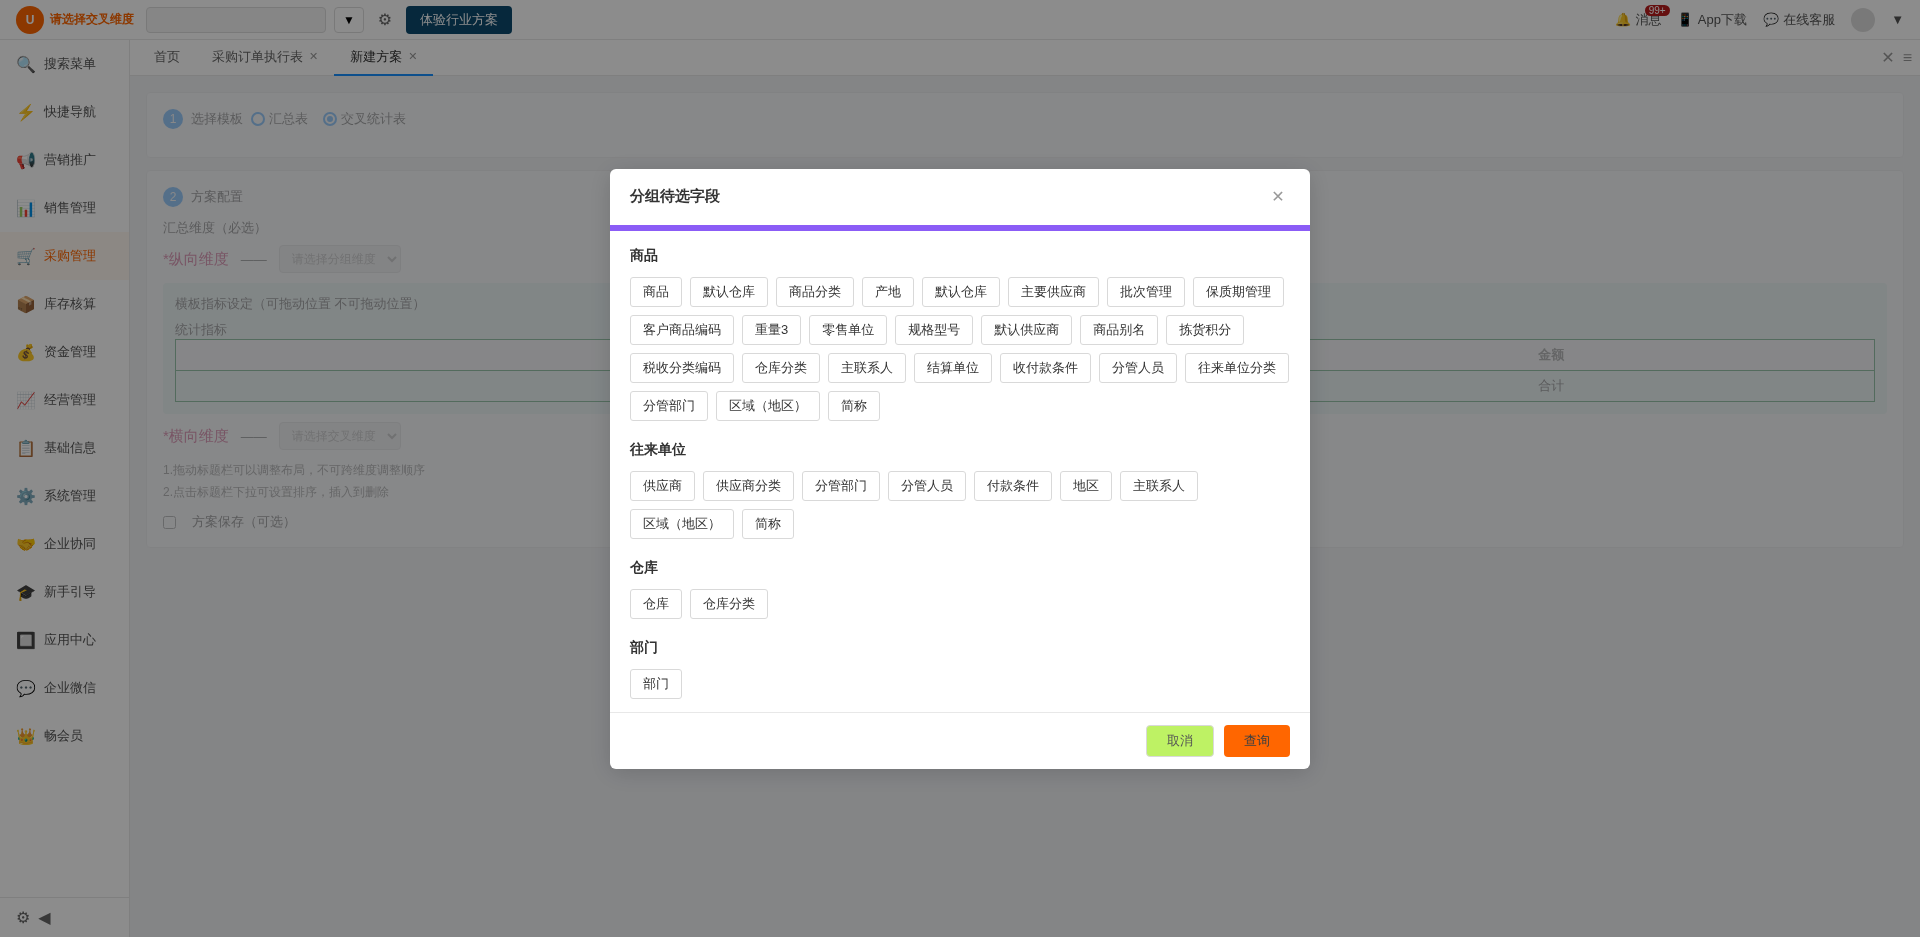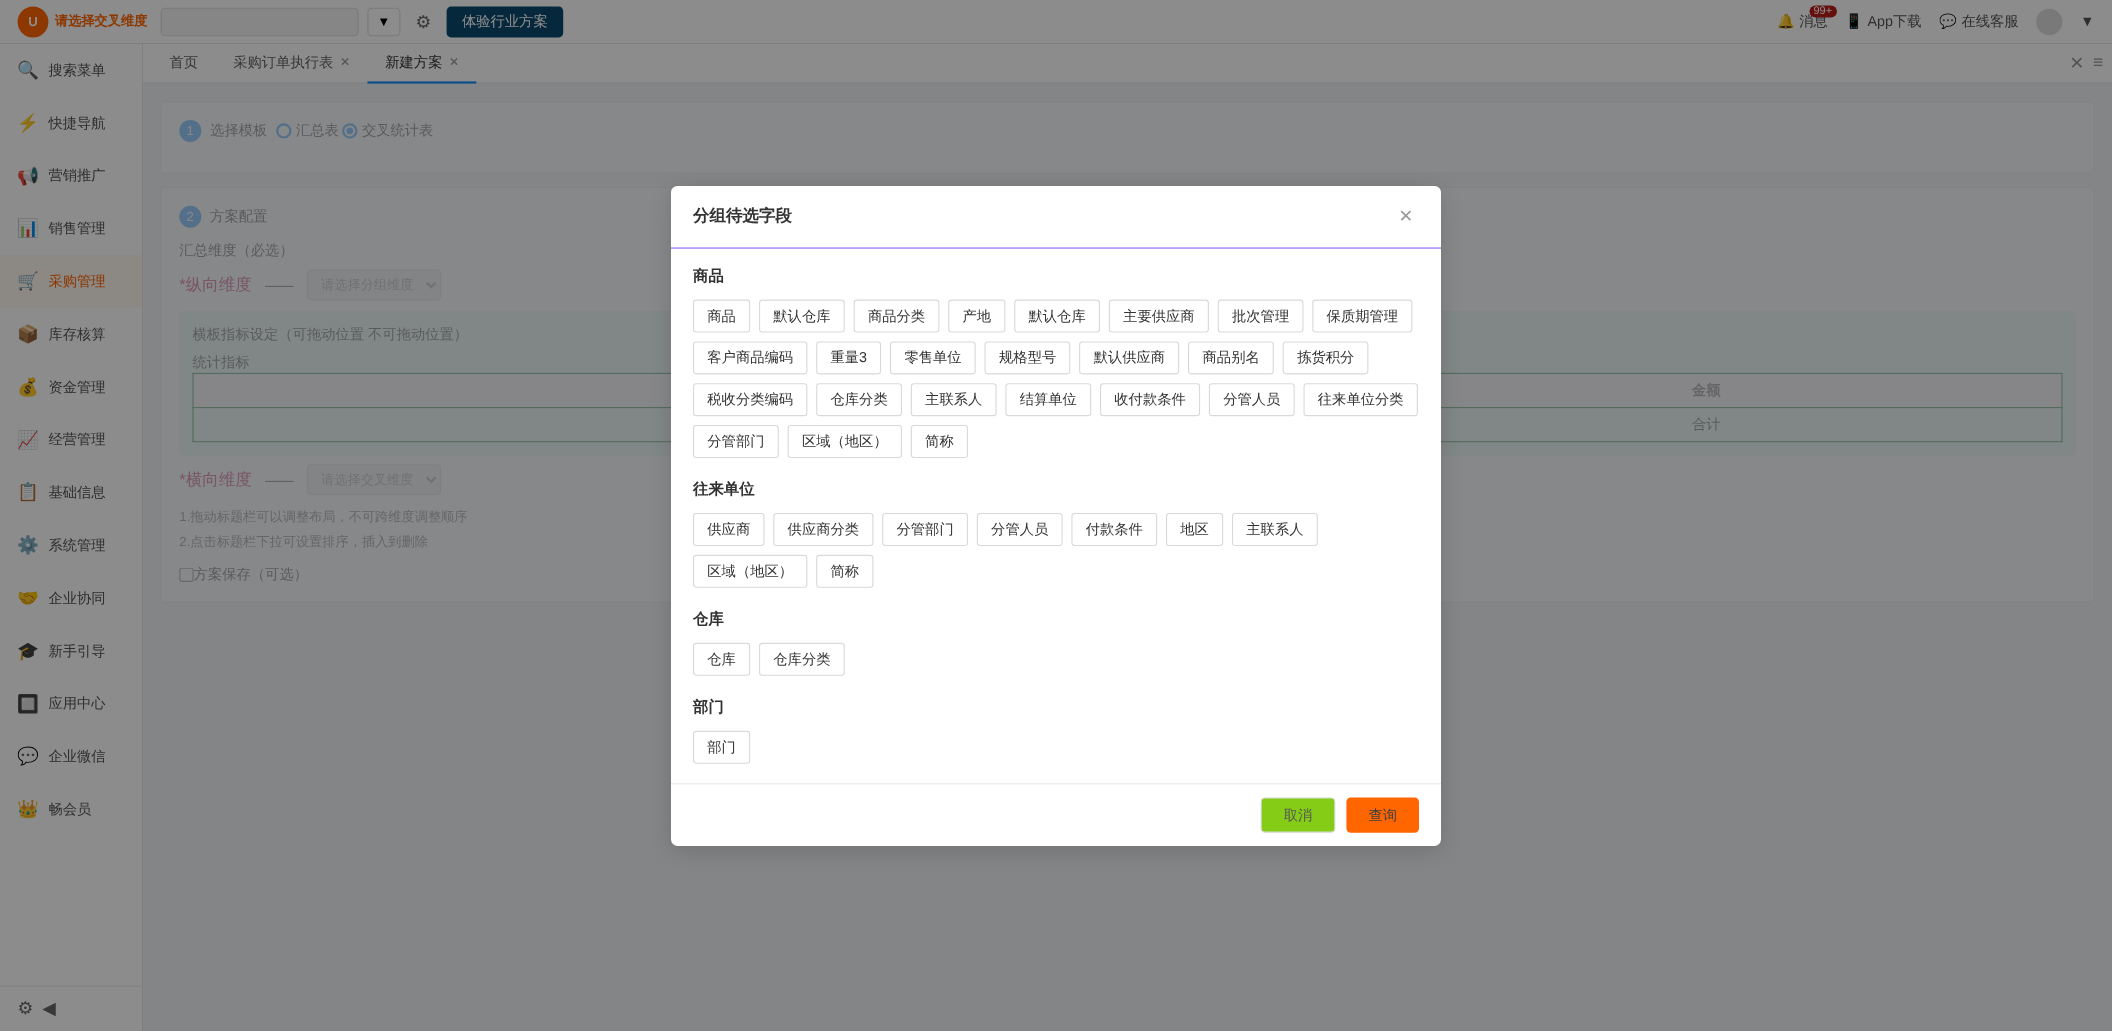--- a/index.html
+++ b/index.html
@@ -103,37 +103,37 @@
       background: #fff; border-radius: 4px; padding: 16px; margin-bottom: 12px;
       border: 1px solid #e8e8e8;
     }
     .step-label {
       display: inline-flex; align-items: center; gap: 8px; margin-bottom: 12px;
     }
     .step-num {
       width: 20px; height: 20px; background: #1890ff; border-radius: 50%;
       color: #fff; font-size: 12px; display: flex; align-items: center; justify-content: center;
     }
-    .radio-group { display: flex; align-items: flex-end; gap: 3px; }
+    .radio-group { display: flex; align-items: flex-end; gap: 15px; }
     .radio-option { display: flex; align-items: center; gap: 4px; cursor: pointer; }
     .radio-dot { width: 14px; height: 14px; border-radius: 50%; border: 2px solid #1890ff; display: flex; align-items: center; justify-content: center; }
     .radio-dot.checked::after { content: ''; width: 6px; height: 6px; background: #1890ff; border-radius: 50%; }
 
     
     .modal-overlay {
       position: fixed; top: 0; left: 0; right: 0; bottom: 0;
       background: rgba(0,0,0,0.45); z-index: 200;
       display: flex; align-items: center; justify-content: center;
     }
     .modal {
       background: #fff; border-radius: 6px; width: 700px; max-height: 600px;
       display: flex; flex-direction: column; box-shadow: 0 4px 24px rgba(0,0,0,0.15);
     }
     .modal-header {
-      padding: 16px 20px; border-bottom: 1px solid #8b5cf6;
+      padding: 16px 20px; border-bottom: 6px solid #8b5cf6;
       display: flex; align-items: center; justify-content: space-between;
       flex-shrink: 0;
     }
     .modal-title { font-size: 15px; font-weight: 600; color: #333; }
     .modal-close {
       width: 24px; height: 24px; cursor: pointer; color: #999;
       display: flex; align-items: center; justify-content: center; font-size: 16px;
     }
     .modal-body {
       flex: 1; overflow-y: auto; padding: 16px 20px;
@@ -150,21 +150,21 @@
       font-size: 13px; color: #333; background: #fff; cursor: pointer;
       white-space: nowrap;
     }
     .modal-footer {
       padding: 12px 20px; border-top: 1px solid #e8e8e8;
       display: flex; align-items: center; justify-content: flex-end; gap: 10px;
       flex-shrink: 0;
     }
     .btn-cancel {
       height: 32px; padding: 0 20px; border: 1px solid #d9d9d9; border-radius: 4px;
-      background: #84cc16; cursor: pointer; font-size: 13px; color: #555;
+      background: #bef264; cursor: pointer; font-size: 13px; color: #555;
     }
     .btn-confirm {
       height: 32px; padding: 0 20px; border: none; border-radius: 4px;
       background: #ff6600; color: #404040; cursor: pointer; font-size: 13px;
     }
 
     
     .modal-body::-webkit-scrollbar { width: 6px; }
     .modal-body::-webkit-scrollbar-track { background: #f0f0f0; border-radius: 3px; }
     .modal-body::-webkit-scrollbar-thumb { background: #ccc; border-radius: 3px; }
@@ -175,21 +175,21 @@
       border: 1px solid #15803d; padding: 6px 10px; text-align: center;
     }
     .stats-table th { background: #fafafa; color: #666; }
     .form-row { display: flex; align-items: center; gap: 12px; margin-bottom: 10px; }
     .form-label { color: #be185d; font-size: 15px; }
     .select-box {
       border: 1px solid #d9d9d9; border-radius: 4px; padding: 0 8px;
       height: 28px; font-size: 12px; color: #999;
     }
     .note-text { font-size: 12px; color: #666; line-height: 1.8; }
-    .checkbox-label { display: flex; align-items: center; gap: 0; font-size: 13px; cursor: pointer; }
+    .checkbox-label { display: flex; align-items: center; gap: 16px; font-size: 13px; cursor: pointer; }
   </style>
 </head>
 <body>
 
 <div class="top-bar">
   <div class="logo-area">
     <div class="logo-icon">U</div>
     <div class="logo-text">请选择交叉维度</div>
   </div>
   <div class="top-center">

